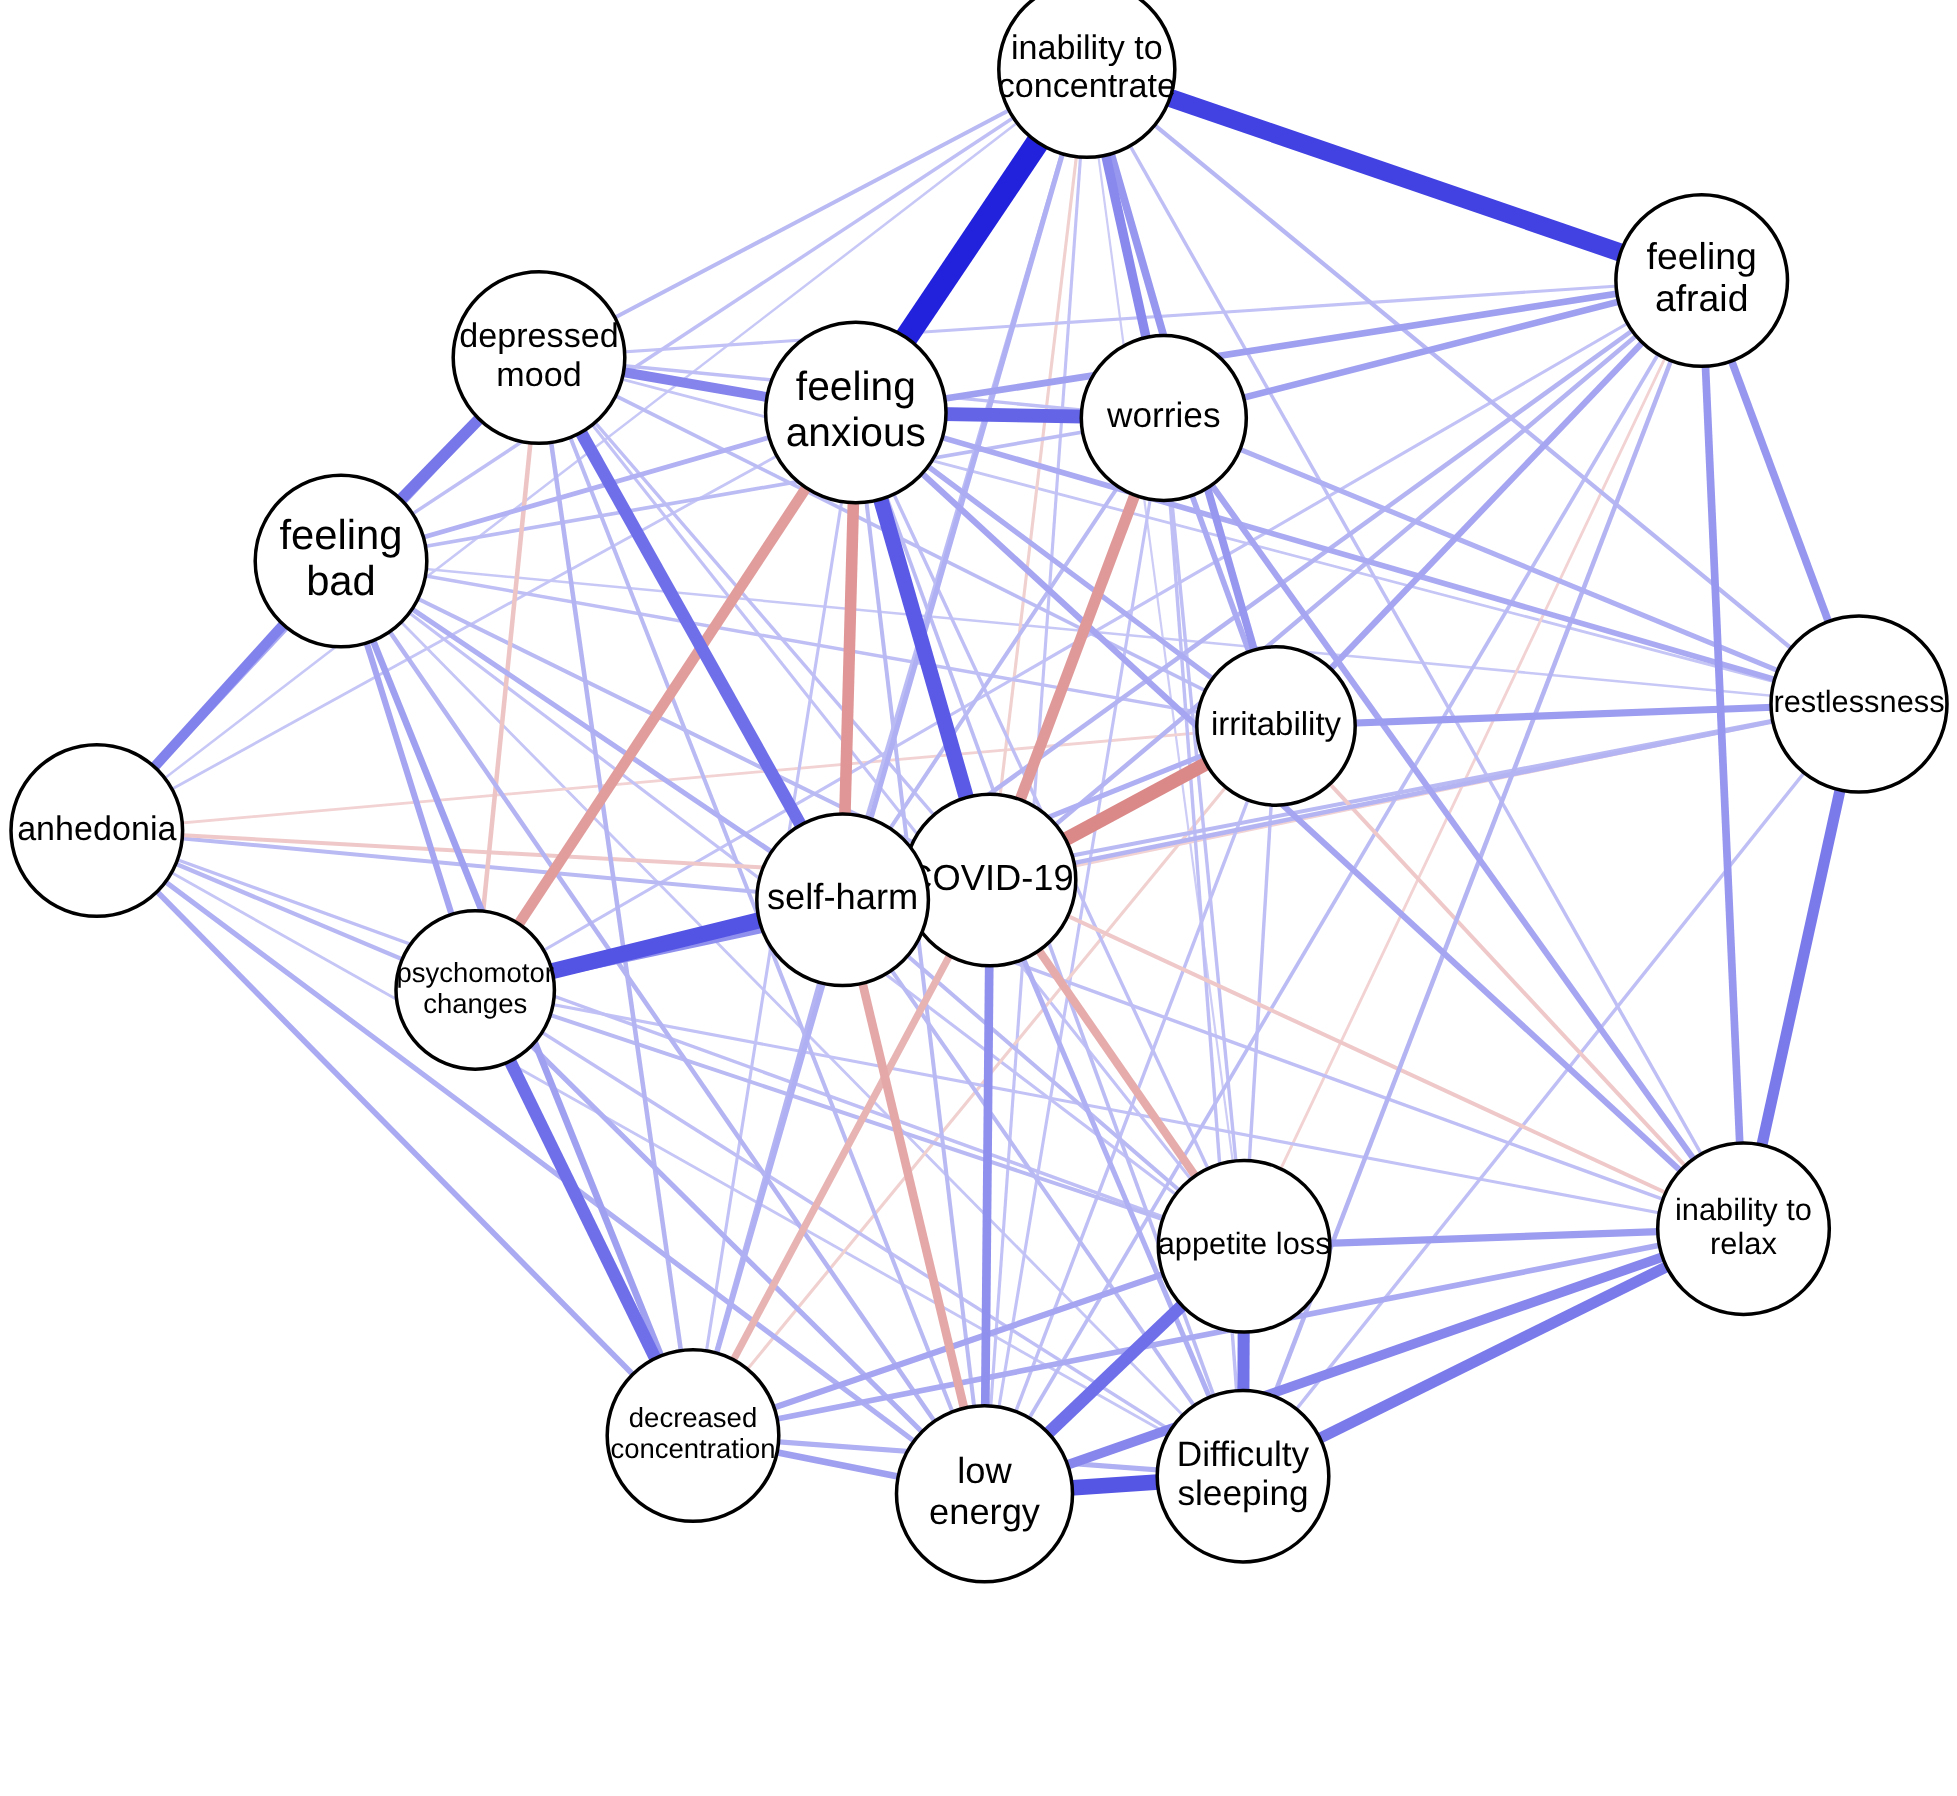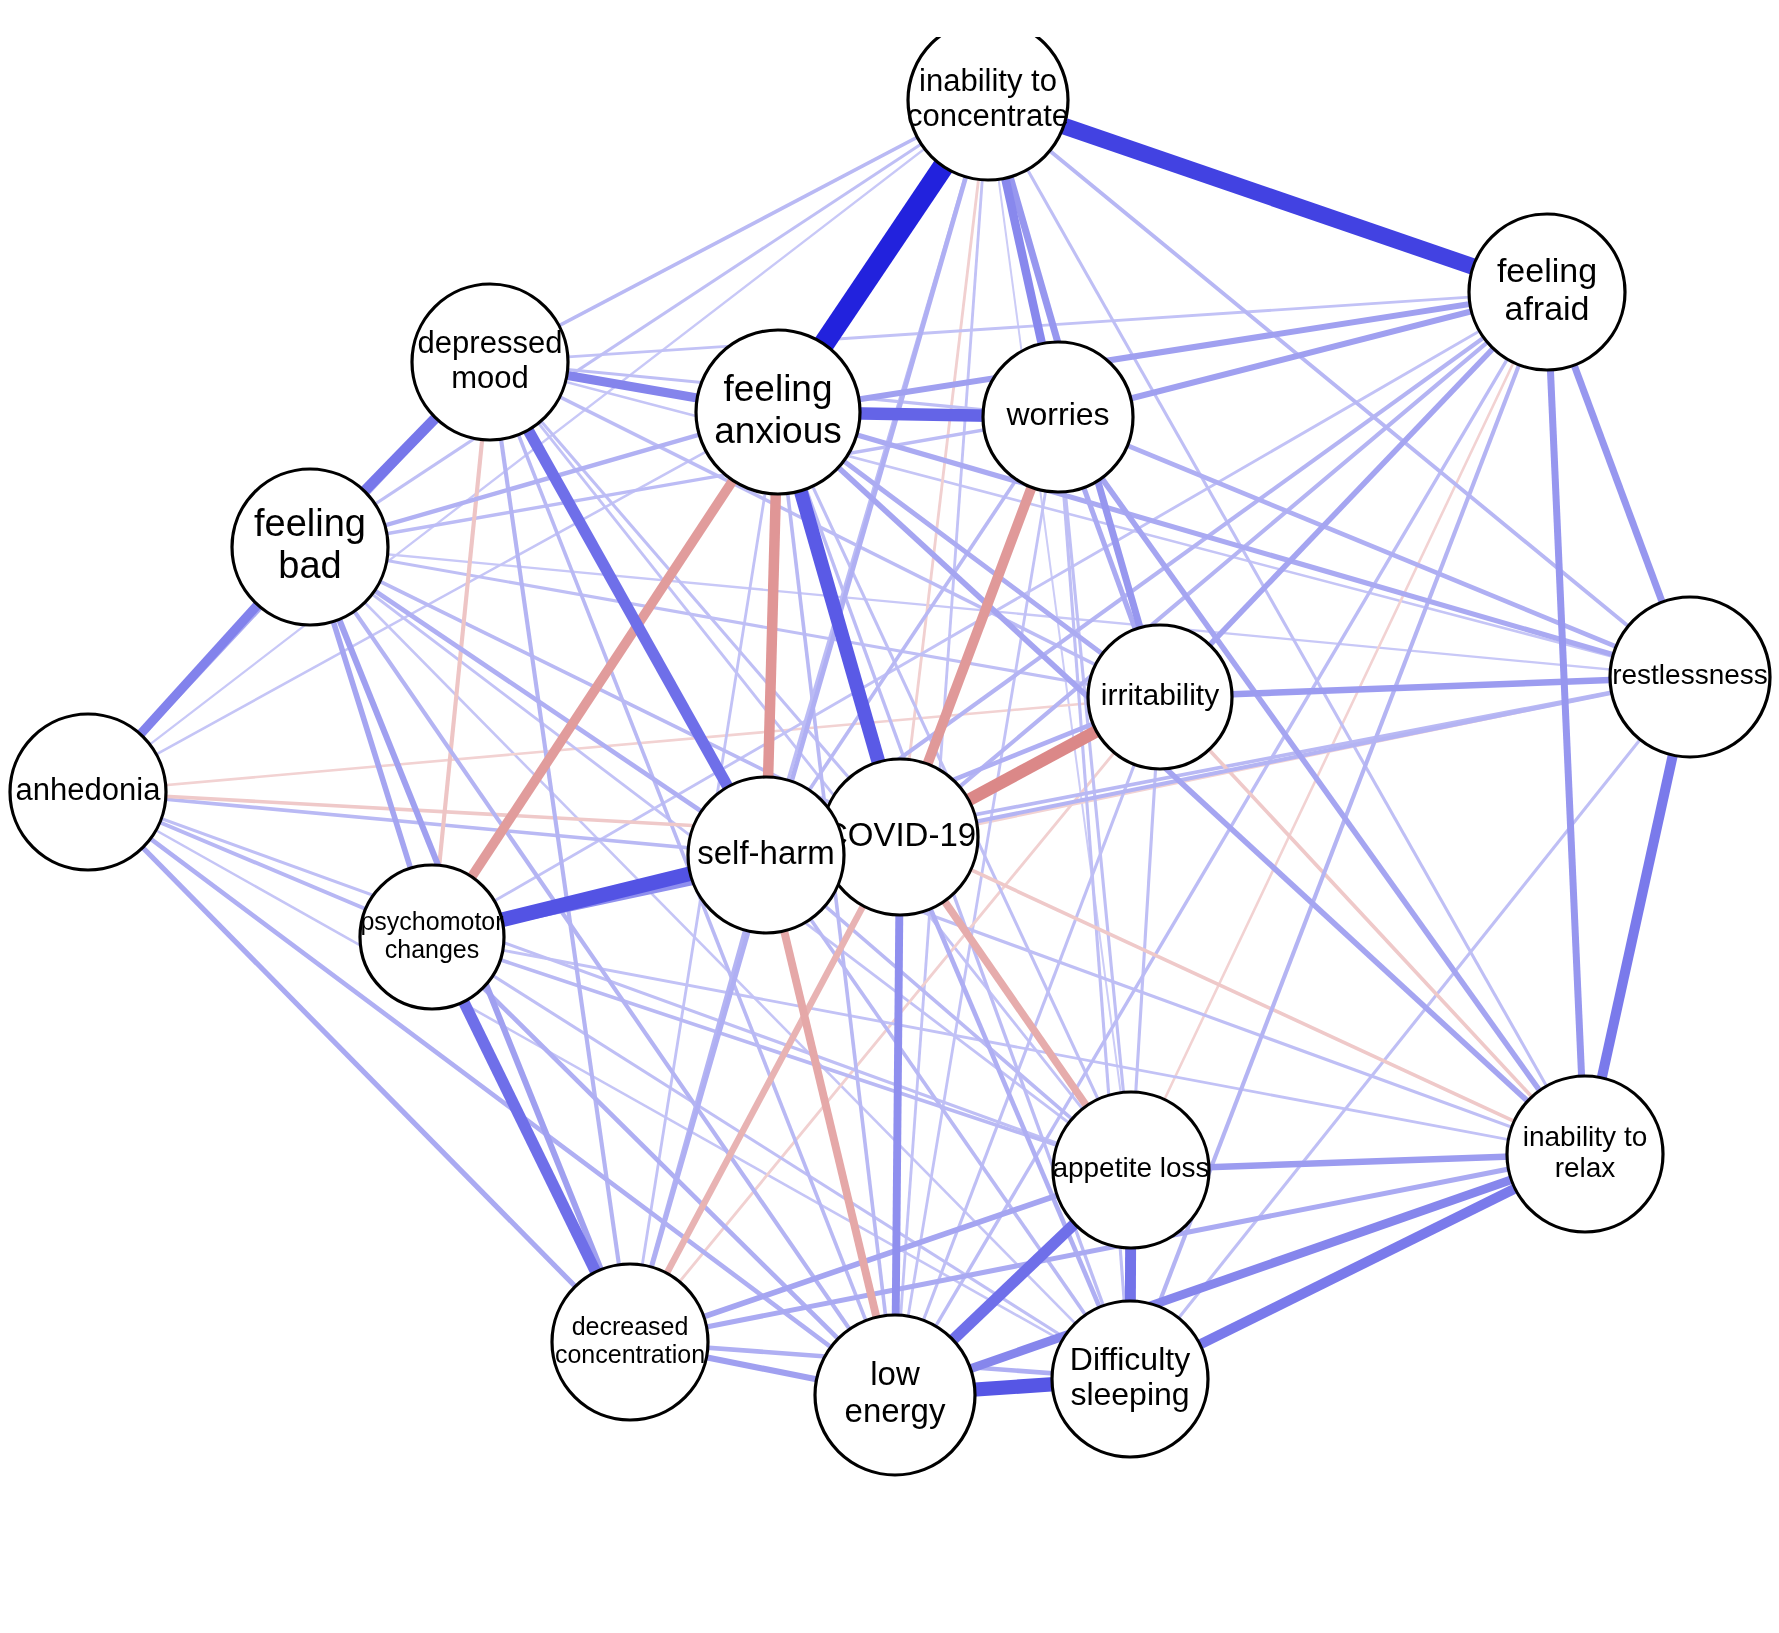--- a/index.html
+++ b/index.html
@@ -1,17 +1,17 @@
 <!DOCTYPE html>
 <html><head>
 <meta charset="utf-8">
 <style>
   html,body{margin:0;padding:0;background:#ffffff;}
   body{width:1779px;height:1633px;font-family:"Liberation Sans",sans-serif;overflow:hidden;}
-  #canvas{position:relative;width:1779px;height:1169px;background:#fff;margin-top:37px;}
+  #canvas{position:relative;width:1779px;height:1169px;background:#fff;}
   #net{position:absolute;left:0;top:0;width:1779px;height:1633px;}
   text.node-label{font-family:"Liberation Sans",sans-serif;fill:#000;dominant-baseline:middle;text-anchor:middle;}
 </style>
 </head>
 <body>
 
 <div id="canvas">
   <svg id="net" viewBox="0 0 1779 1633">
     <g id="edge-layer">
         <line x1="988" y1="63" x2="1131" y2="1133" stroke="rgb(204,204,247)" stroke-width="2.01" stroke-linecap="butt"></line>

